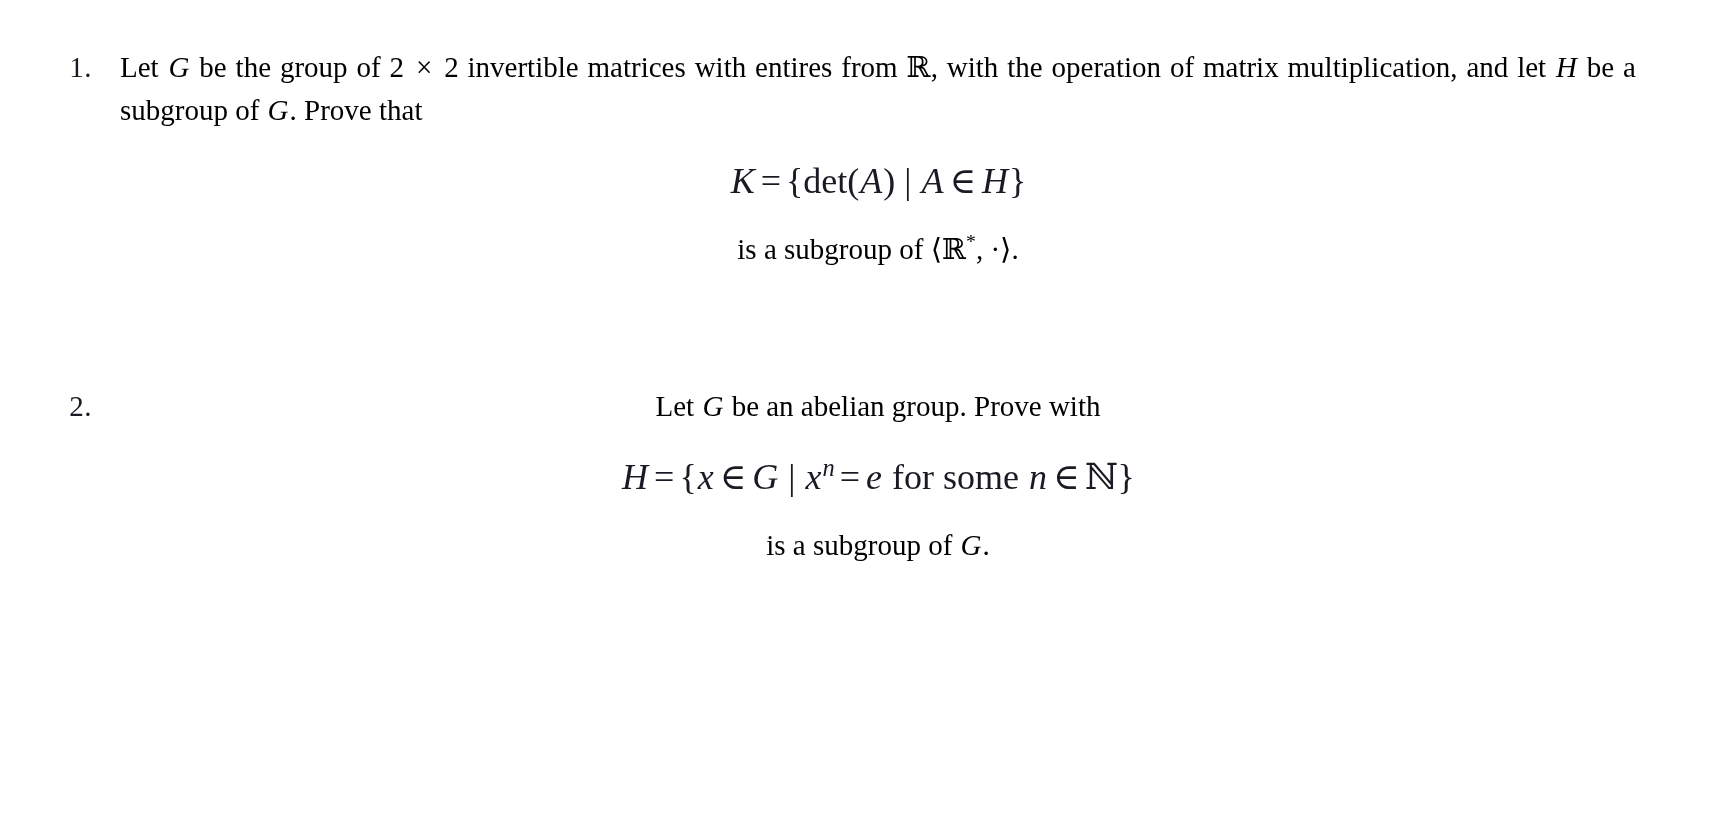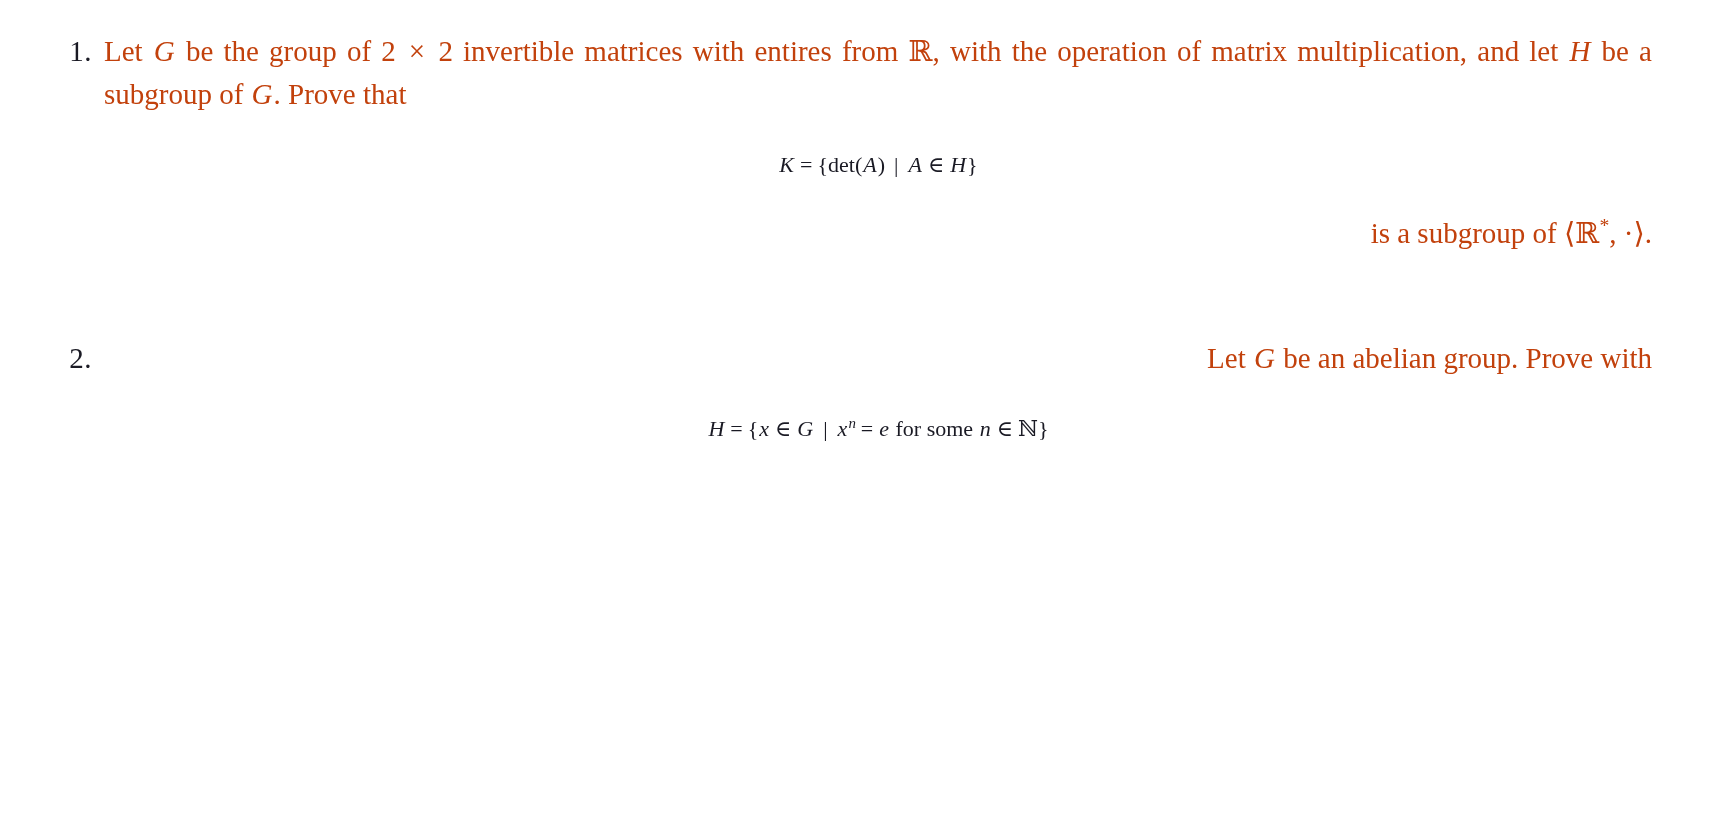--- a/index.html
+++ b/index.html
@@ -46,31 +46,31 @@
     font-size: 29px;
     line-height: 43px;
     letter-spacing: 0.5px;
   }
 
   .para {
     font-size: 29px;
     line-height: 43px;
     text-align: justify;
     text-justify: inter-word;
-    margin: 0;
-    color: #c2410c;
+    margin: 16px;
+    color: #000000;
   }
 
-  .para.nojust { text-align: right; }
+  .para.nojust { text-align: center; }
 
   .para + .para { margin-top: 26px; }
 
   
   .display-math {
-    font-size: 22px;
+    font-size: 36px;
     text-align: center;
     margin: 26px 0 24px 0;
     line-height: 46px;
     white-space: nowrap;
   }
 
   
   .mi {            
     font-family: "Liberation Serif", "DejaVu Serif", serif;
     font-style: italic;
@@ -136,16 +136,19 @@
       <span class="problem-number">2.</span>
 
       <p class="para nojust">
         <span>Let </span><span class="mi">G</span><span> be an abelian group. Prove with</span>
       </p>
 
       <div class="display-math">
         <span class="mi">H</span><span class="mo">=</span><span class="delim">{</span><span class="mi">x</span><span class="mo">∈</span><span class="mi">G</span><span class="mid">|</span><span class="mi">x</span><span class="sup">n</span><span class="mo">=</span><span class="mi">e</span><span class="words">&nbsp;</span><span class="words">for some</span><span class="words">&nbsp;</span><span class="mi">n</span><span class="mo">∈</span><span class="bb">ℕ</span><span class="delim">}</span>
       </div>
 
+      <p class="para nojust">
+        <span>is a subgroup of </span><span class="mi">G</span><span>.</span>
+      </p>
     </div>
 
   </div>
 </div>
 
 </body></html>

